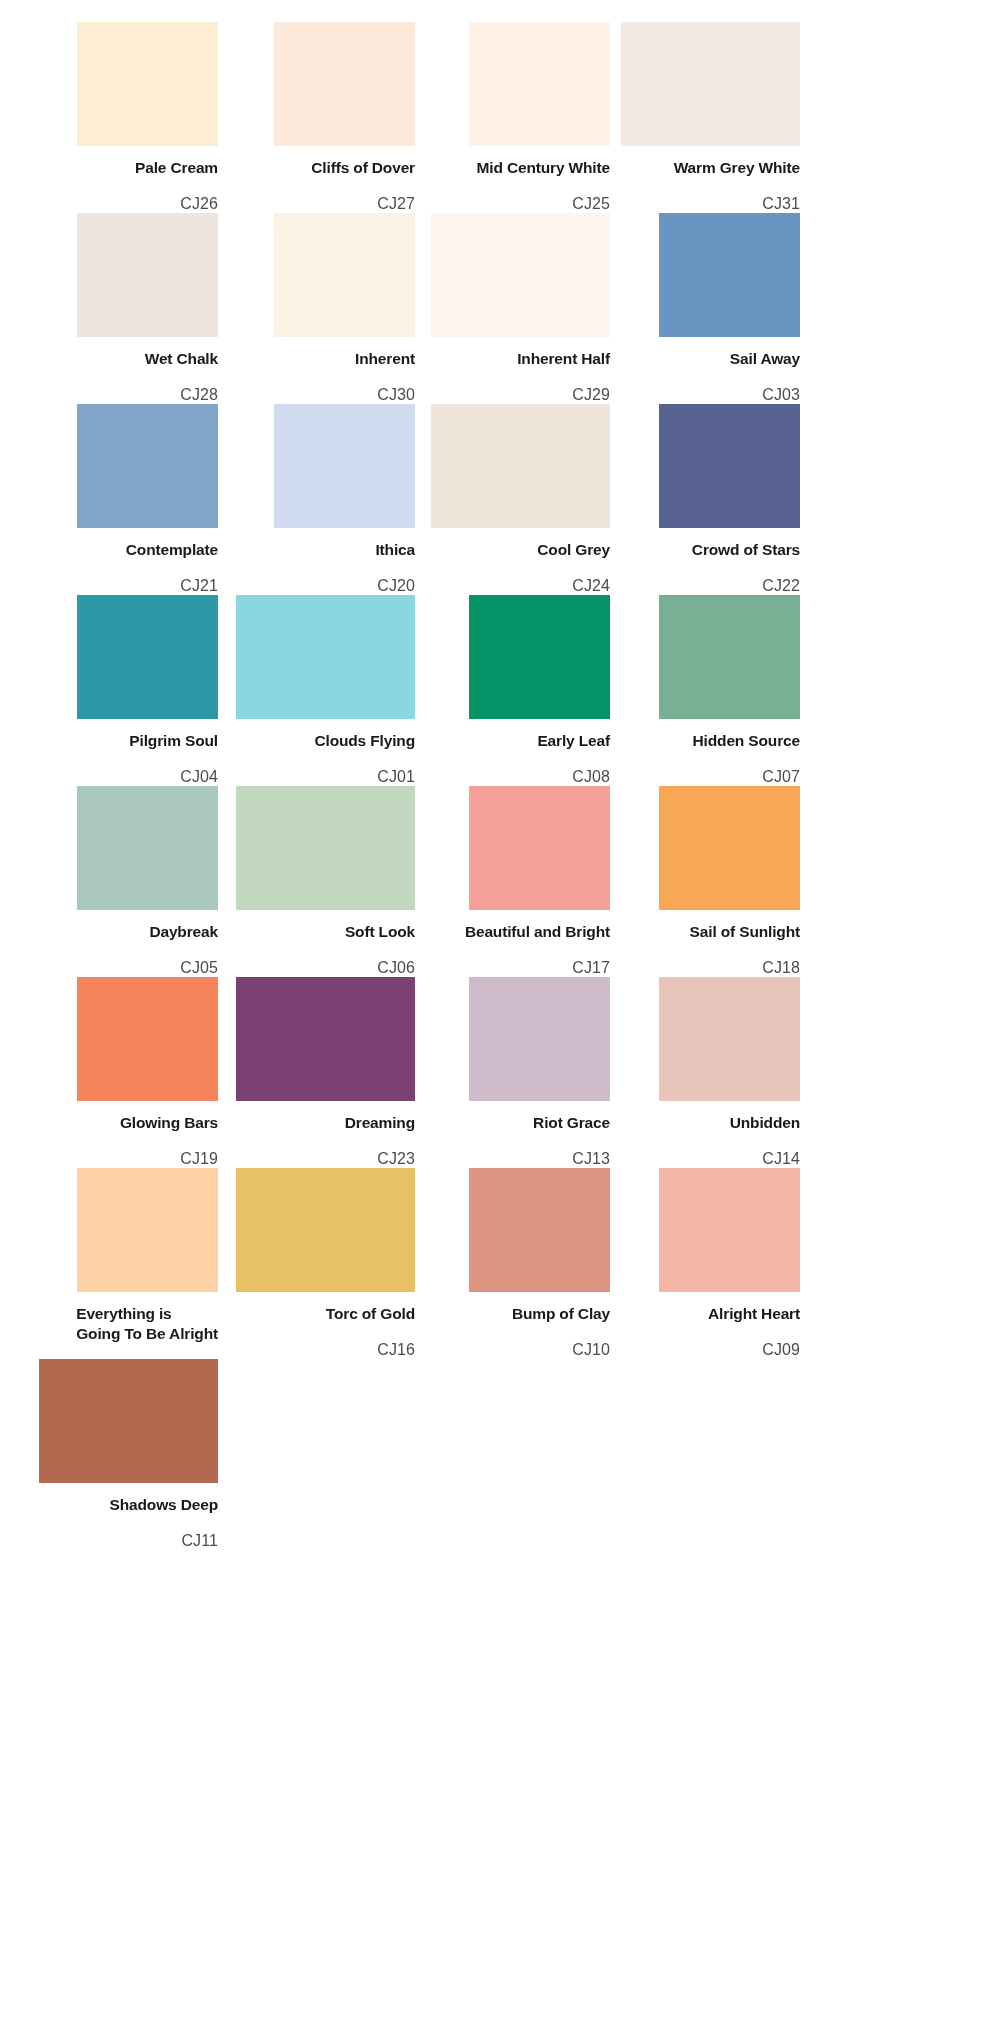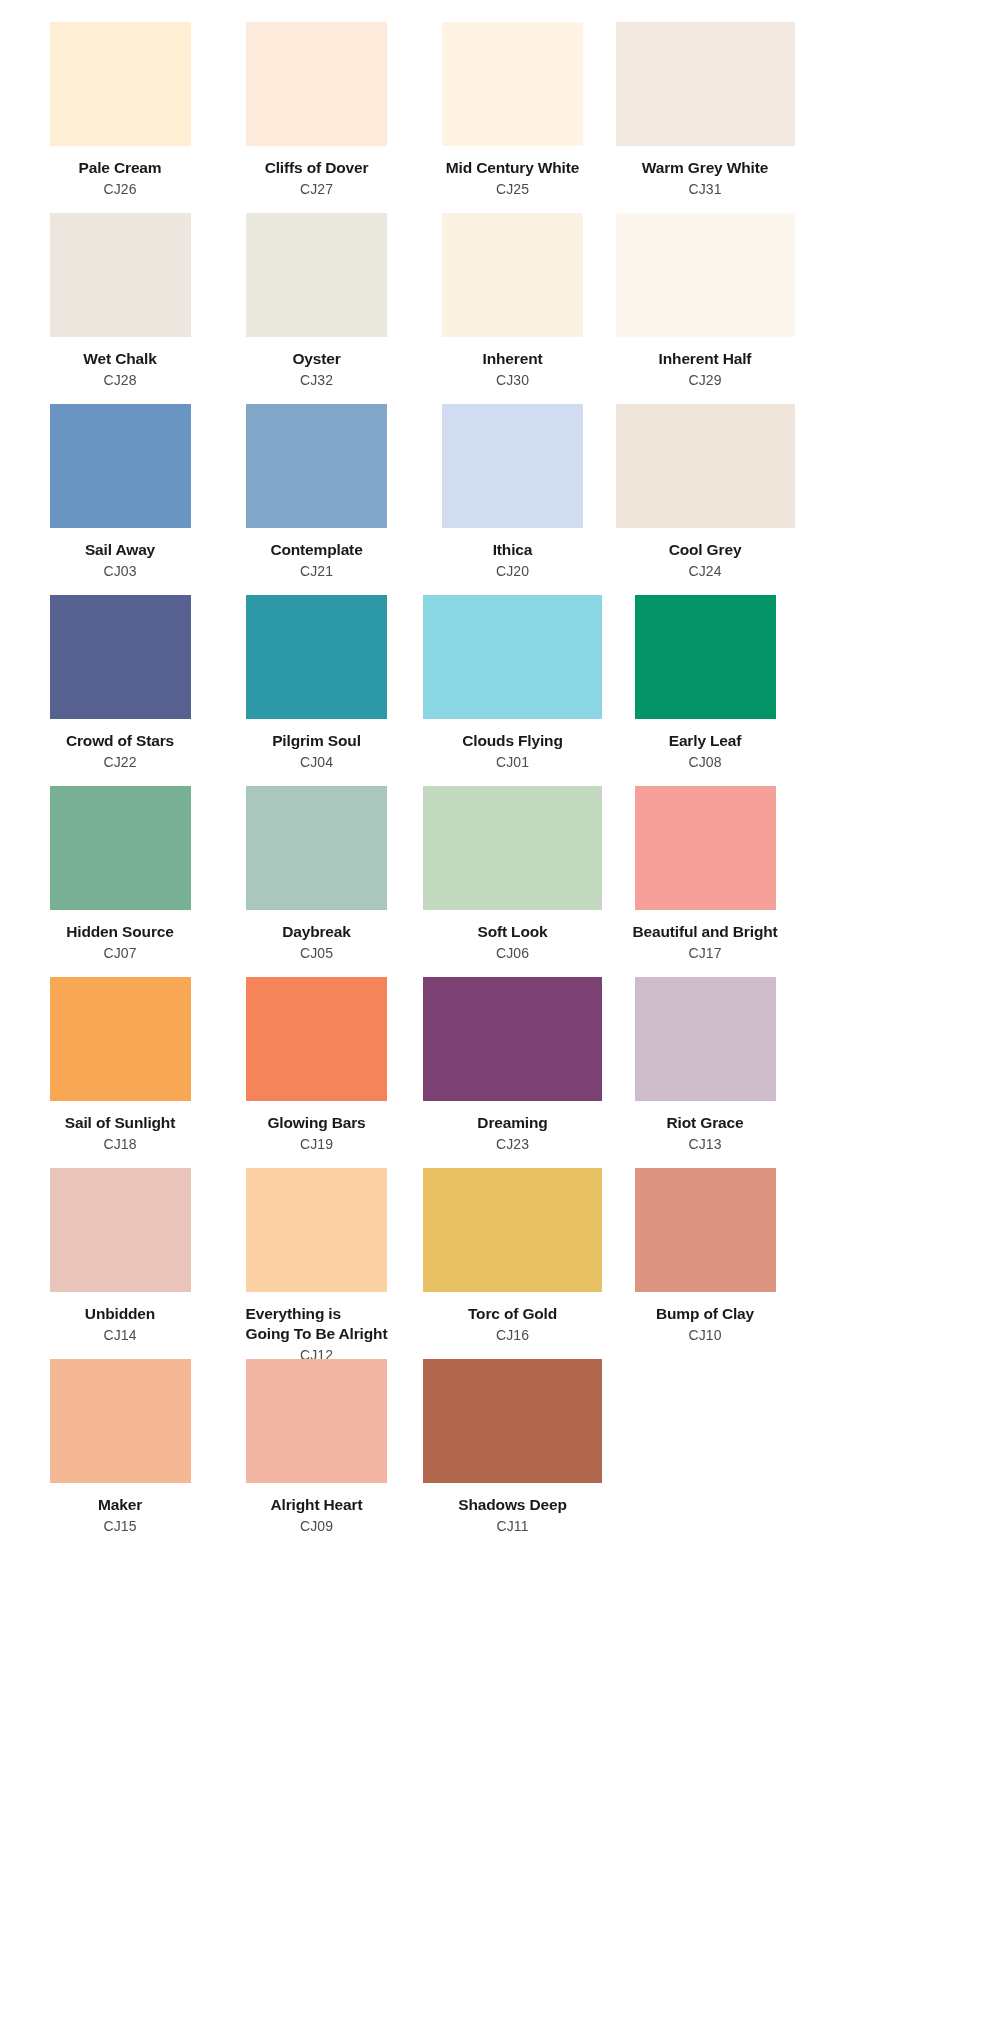--- a/index.html
+++ b/index.html
@@ -17,21 +17,21 @@
   #swatch-grid {
     display: grid;
     grid-template-columns: 196px 197px 195px 190px;
     grid-auto-rows: 191px;
     padding: 22px 0 0 22px;
     box-sizing: border-box;
   }
   .swatch-cell {
     display: flex;
     flex-direction: column;
-    align-items: center;
+    align-items: flex-end;
   }
   .swatch-chip {
     width: 141px;
     height: 124px;
     flex: 0 0 auto;
   }
   
   .swatch-cell.col-4 .swatch-chip {
     width: 179px;
   }
@@ -39,25 +39,25 @@
     font-size: 15.5px;
     font-weight: bold;
     color: #191919;
     line-height: 1.28;
     letter-spacing: -0.15px;
     margin-top: 12px;
     max-width: 178px;
     white-space: pre-line;
   }
   .swatch-code {
-    font-size: 14px;
+    font-size: 16px;
     font-weight: normal;
     color: #4c4c4c;
     line-height: 1.2;
-    margin-top: 3px;
+    margin-top: 16px;
     letter-spacing: 0.1px;
   }
 </style>
 </head>
 <body style="background: rgb(255, 255, 255);">
 
 <div id="swatch-grid">
     <div class="swatch-cell col-1">
       <div class="swatch-chip" style="background-color: rgb(253, 238, 212);"></div>
       <div class="swatch-name">Pale Cream</div>
@@ -76,25 +76,20 @@
     <div class="swatch-cell col-4">
       <div class="swatch-chip" style="background-color: rgb(242, 234, 224);"></div>
       <div class="swatch-name">Warm Grey White</div>
       <div class="swatch-code">CJ31</div>
     </div>
     <div class="swatch-cell col-1">
       <div class="swatch-chip" style="background-color: rgb(236, 230, 222);"></div>
       <div class="swatch-name">Wet Chalk</div>
       <div class="swatch-code">CJ28</div>
     </div>
-    <div class="swatch-cell col-2">
-      <div class="swatch-chip" style="background-color: rgb(234, 231, 223);"></div>
-      <div class="swatch-name">Oyster</div>
-      <div class="swatch-code">CJ32</div>
-    </div>
     <div class="swatch-cell col-3">
       <div class="swatch-chip" style="background-color: rgb(252, 242, 227);"></div>
       <div class="swatch-name">Inherent</div>
       <div class="swatch-code">CJ30</div>
     </div>
     <div class="swatch-cell col-4">
       <div class="swatch-chip" style="background-color: rgb(253, 246, 238);"></div>
       <div class="swatch-name">Inherent Half</div>
       <div class="swatch-code">CJ29</div>
     </div>
@@ -192,25 +187,20 @@
     <div class="swatch-cell col-4">
       <div class="swatch-chip" style="background-color: rgb(231, 193, 100);"></div>
       <div class="swatch-name">Torc of Gold</div>
       <div class="swatch-code">CJ16</div>
     </div>
     <div class="swatch-cell col-1">
       <div class="swatch-chip" style="background-color: rgb(221, 149, 130);"></div>
       <div class="swatch-name">Bump of Clay</div>
       <div class="swatch-code">CJ10</div>
     </div>
-    <div class="swatch-cell col-2">
-      <div class="swatch-chip" style="background-color: rgb(244, 185, 148);"></div>
-      <div class="swatch-name">Maker</div>
-      <div class="swatch-code">CJ15</div>
-    </div>
     <div class="swatch-cell col-3">
       <div class="swatch-chip" style="background-color: rgb(243, 182, 164);"></div>
       <div class="swatch-name">Alright Heart</div>
       <div class="swatch-code">CJ09</div>
     </div>
     <div class="swatch-cell col-4">
       <div class="swatch-chip" style="background-color: rgb(178, 103, 79);"></div>
       <div class="swatch-name">Shadows Deep</div>
       <div class="swatch-code">CJ11</div>
     </div>

